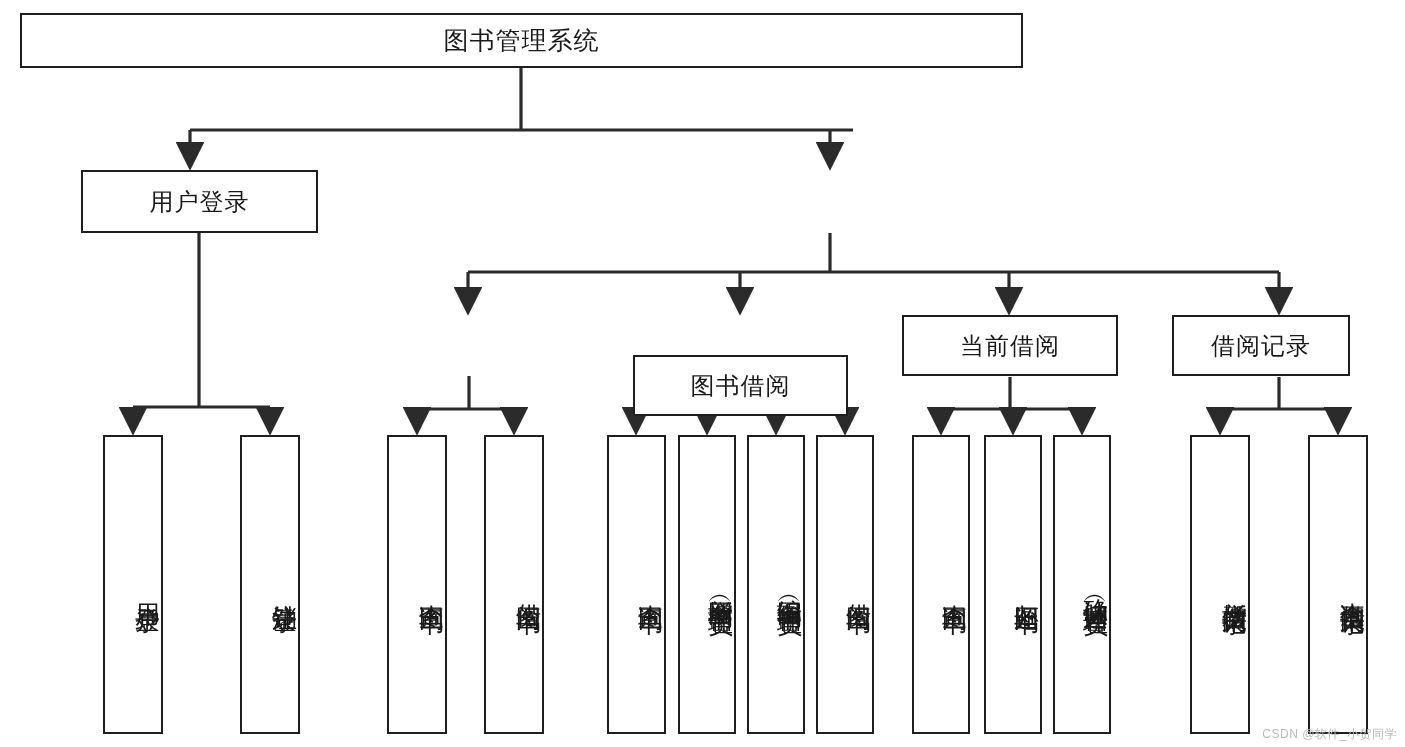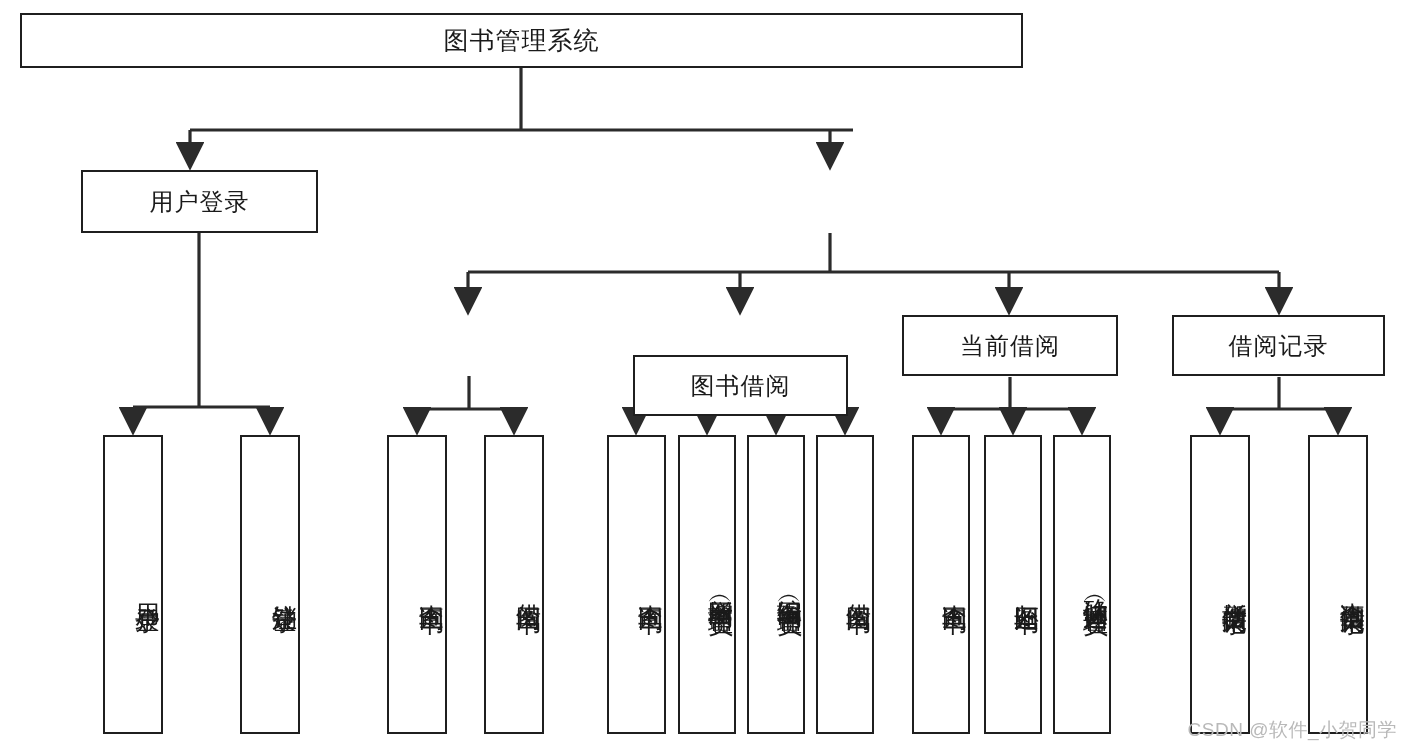--- a/index.html
+++ b/index.html
@@ -54,21 +54,21 @@
     line-height: 1.05;
     white-space: nowrap;
   }
   #root-node {
     font-size: 25px;
   }
   #watermark {
     position: absolute;
     right: 8px;
     bottom: 4px;
-    font-size: 19px;
+    font-size: 12px;
     color: #b9b9b9;
     letter-spacing: 0.5px;
     white-space: nowrap;
     user-select: none;
   }
 </style>
 </head>
 <body>
 
 <div id="canvas">
@@ -130,21 +130,21 @@
   <div class="node horiz" style="left:81px; top:170px; width:237px; height:63px;">
     <span>用户登录</span>
   </div>
 
   <div class="node horiz" style="left:633px; top:315px; width:215px; height:61px;margin-top:40px;">
     <span>图书借阅</span>
   </div>
   <div class="node horiz" style="left:902px; top:315px; width:216px; height:61px;">
     <span>当前借阅</span>
   </div>
-  <div class="node horiz" style="left:1172px; top:315px; width:213px; height:61px;">
+  <div class="node horiz" style="left:1172px; top:315px; width:178px; height:61px;">
     <span>借阅记录</span>
   </div>
 
   <div class="node vert" style="left:103px; top:435px; width:60px; height:299px;">
     <span class="vlabel">用户登录</span>
   </div>
   <div class="node vert" style="left:240px; top:435px; width:60px; height:299px;">
     <span class="vlabel">注销登录</span>
   </div>
 

